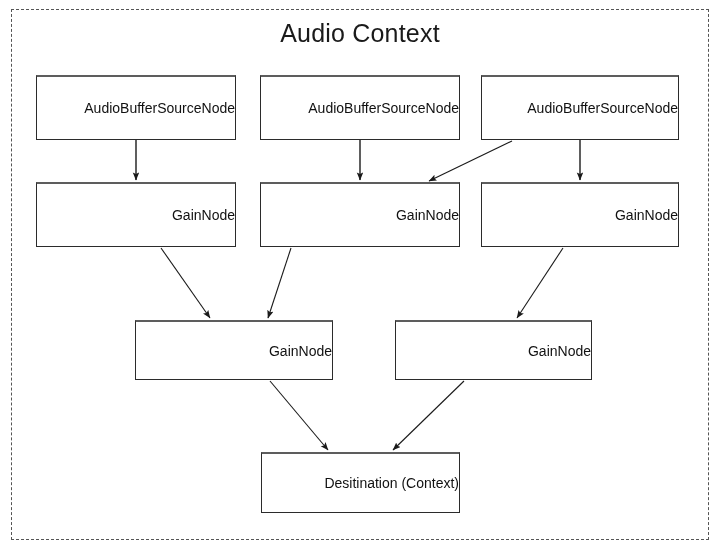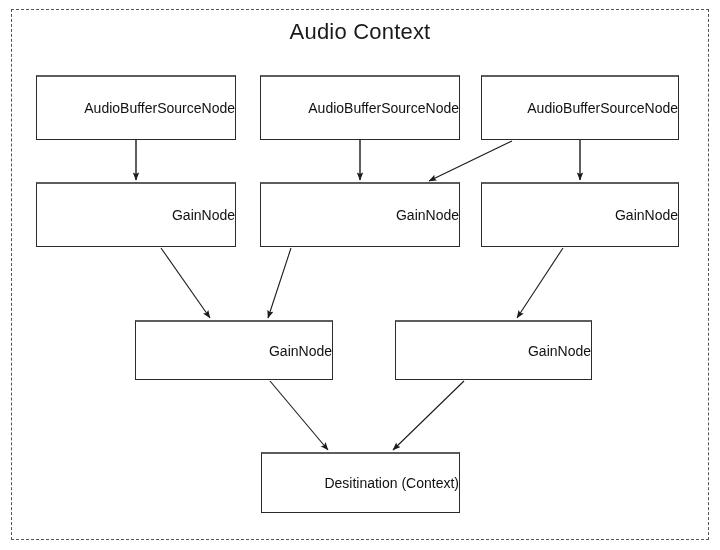--- a/index.html
+++ b/index.html
@@ -29,21 +29,21 @@
     border: 1px dashed #555555;
     box-sizing: border-box;
     background: transparent;
   }
   #context-title {
     position: absolute;
     left: 0;
     right: 0;
     top: 19px;
     text-align: center;
-    font-size: 22px;
+    font-size: 25px;
     color: #1a1a1a;
     letter-spacing: 0.2px;
     white-space: nowrap;
   }
   .node {
     position: absolute;
     box-sizing: border-box;
     background: #ffffff;
     border: 1px solid #2b2b2b;
     border-top: 2px solid #5d5d5d;

